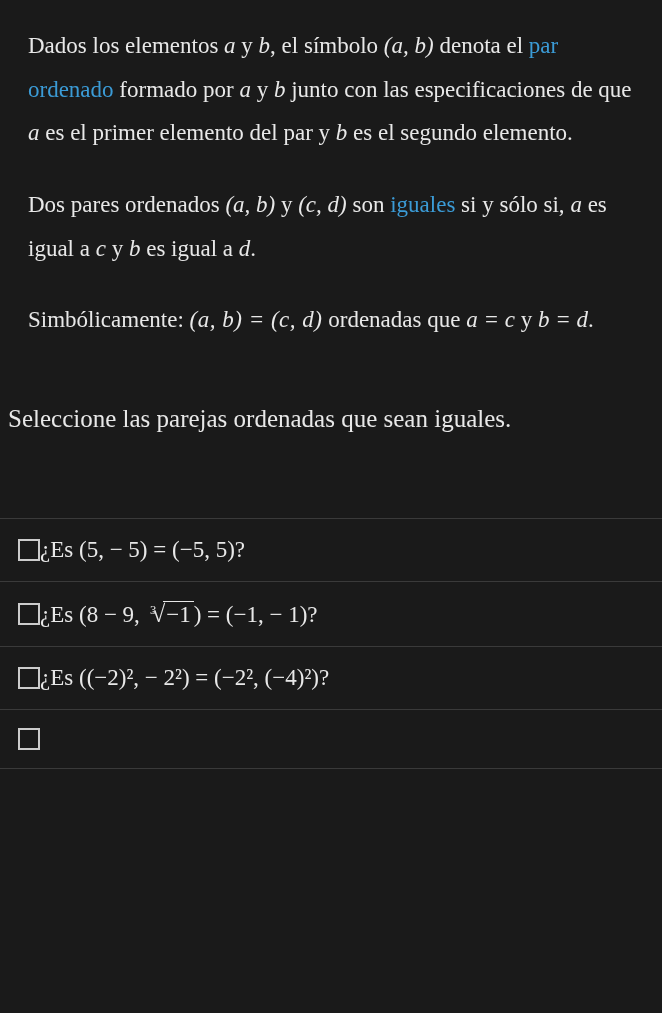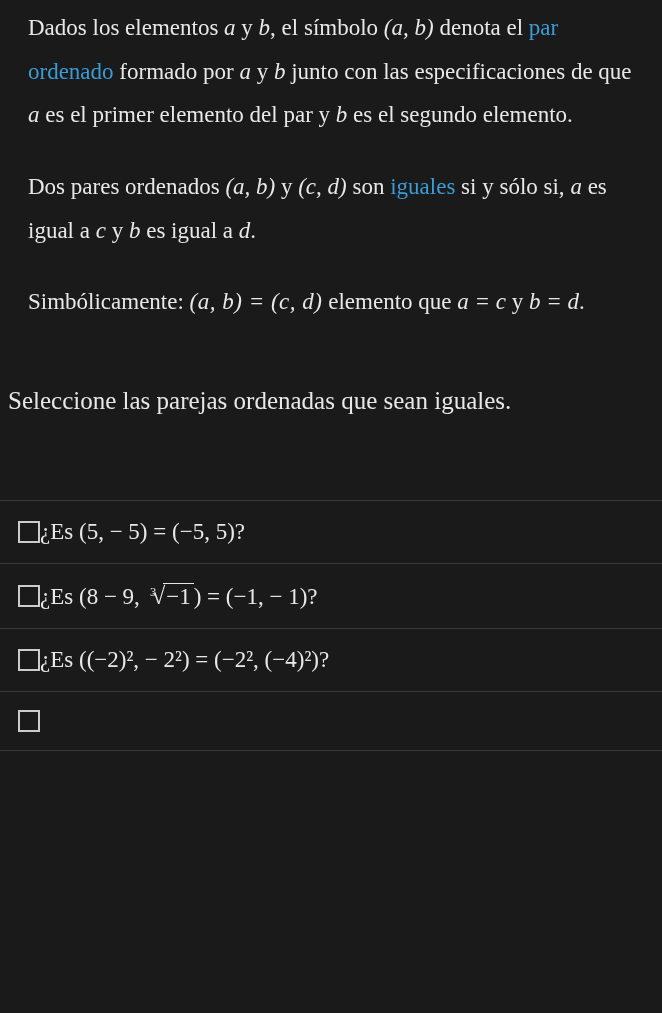--- a/index.html
+++ b/index.html
@@ -5,21 +5,21 @@
   * { margin: 0; padding: 0; box-sizing: border-box; }
   body {
     background: #1a1a1a;
     color: #e8e8e8;
     font-family: Georgia, 'Times New Roman', serif;
     width: 662px;
     height: 1013px;
     overflow: hidden;
   }
   .content-top {
-    padding: 6px 28px 30px 28px;
+    padding: 24px 28px 30px 28px;
   }
   .para {
     font-size: 23px;
     line-height: 1.9;
     margin-bottom: 28px;
   }
   .math-it {
     font-style: italic;
     font-family: 'Times New Roman', serif;
   }
@@ -96,21 +96,21 @@
 <div class="content-top">
   <p class="para">
     <span>Dados los elementos </span><span class="math-it">a</span><span> y </span><span class="math-it">b</span><span>, el símbolo </span><span class="math-it">(a, b)</span><span> denota el </span><span class="link">par ordenado</span><span> formado por </span><span class="math-it">a</span><span> y </span><span class="math-it">b</span><span> junto con las especificaciones de que </span><span class="math-it">a</span><span> es el primer elemento del par y </span><span class="math-it">b</span><span> es el segundo elemento.</span>
   </p>
 
   <p class="para">
     <span>Dos pares ordenados </span><span class="math-it">(a, b)</span><span> y </span><span class="math-it">(c, d)</span><span> son </span><span class="link">iguales</span><span> si y sólo si, </span><span class="math-it">a</span><span> es igual a </span><span class="math-it">c</span><span> y </span><span class="math-it">b</span><span> es igual a </span><span class="math-it">d</span><span>.</span>
   </p>
 
   <p class="para">
-    <span>Simbólicamente: </span><span class="math-it eqspace">(a, b) = (c, d)</span><span> elemento que </span><span class="math-it">a = c</span><span> y </span><span class="math-it">b = d</span><span>.</span>
+    <span>Simbólicamente: </span><span class="math-it eqspace">(a, b) = (c, d)</span><span> ordenadas que </span><span class="math-it">a = c</span><span> y </span><span class="math-it">b = d</span><span>.</span>
   </p>
 </div>
 
 <div class="instruction">Seleccione las parejas ordenadas que sean iguales.</div>
 
 <div class="options">
 
   <div class="option-row">
     <div class="checkbox"></div>
     <div class="option-text">

